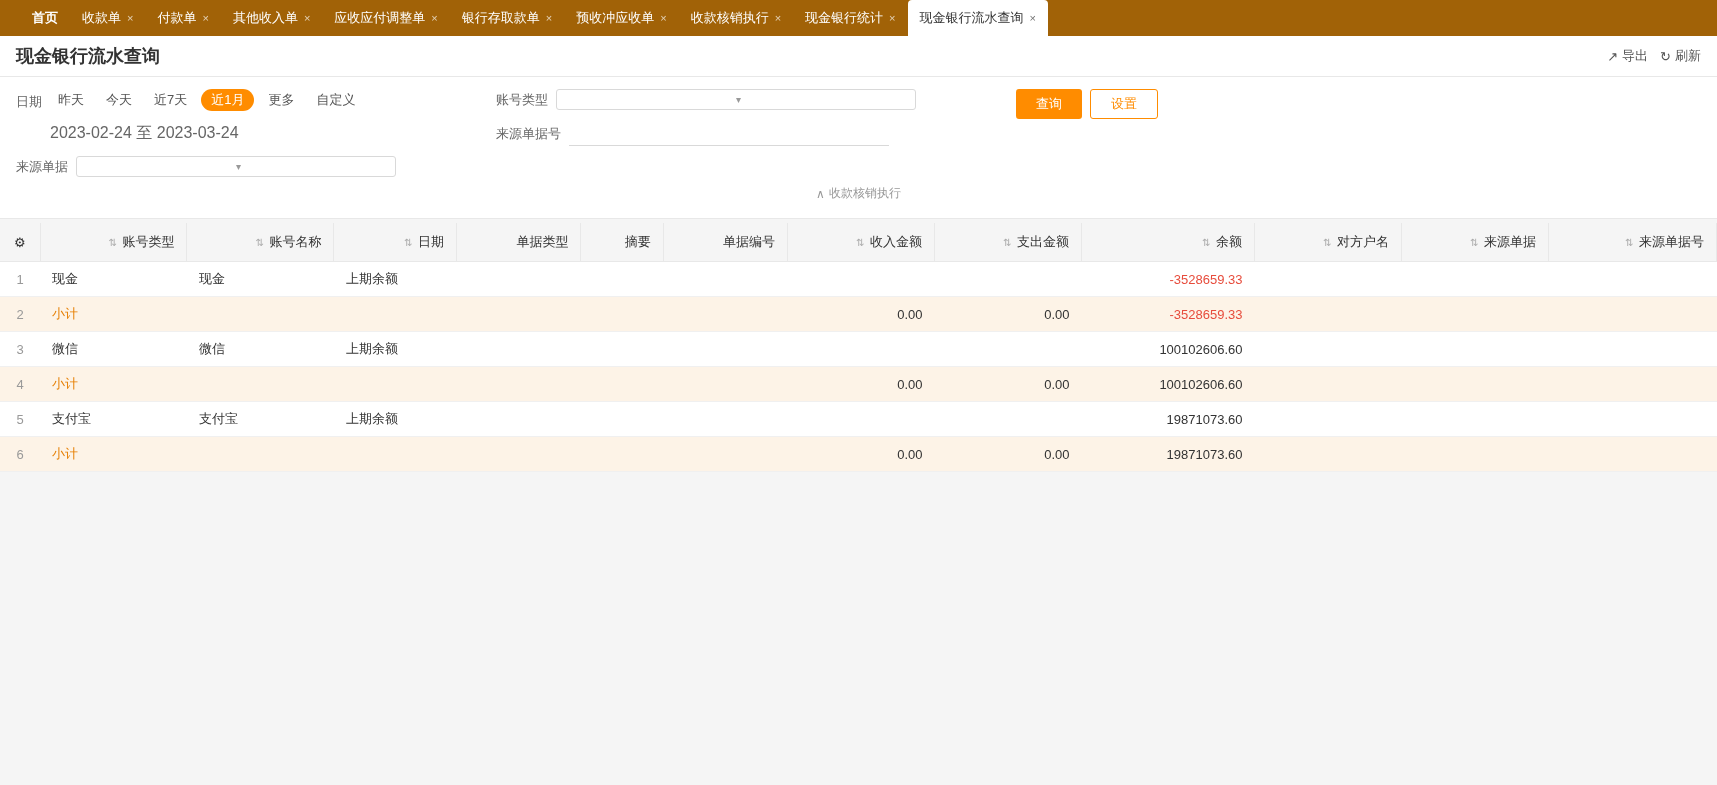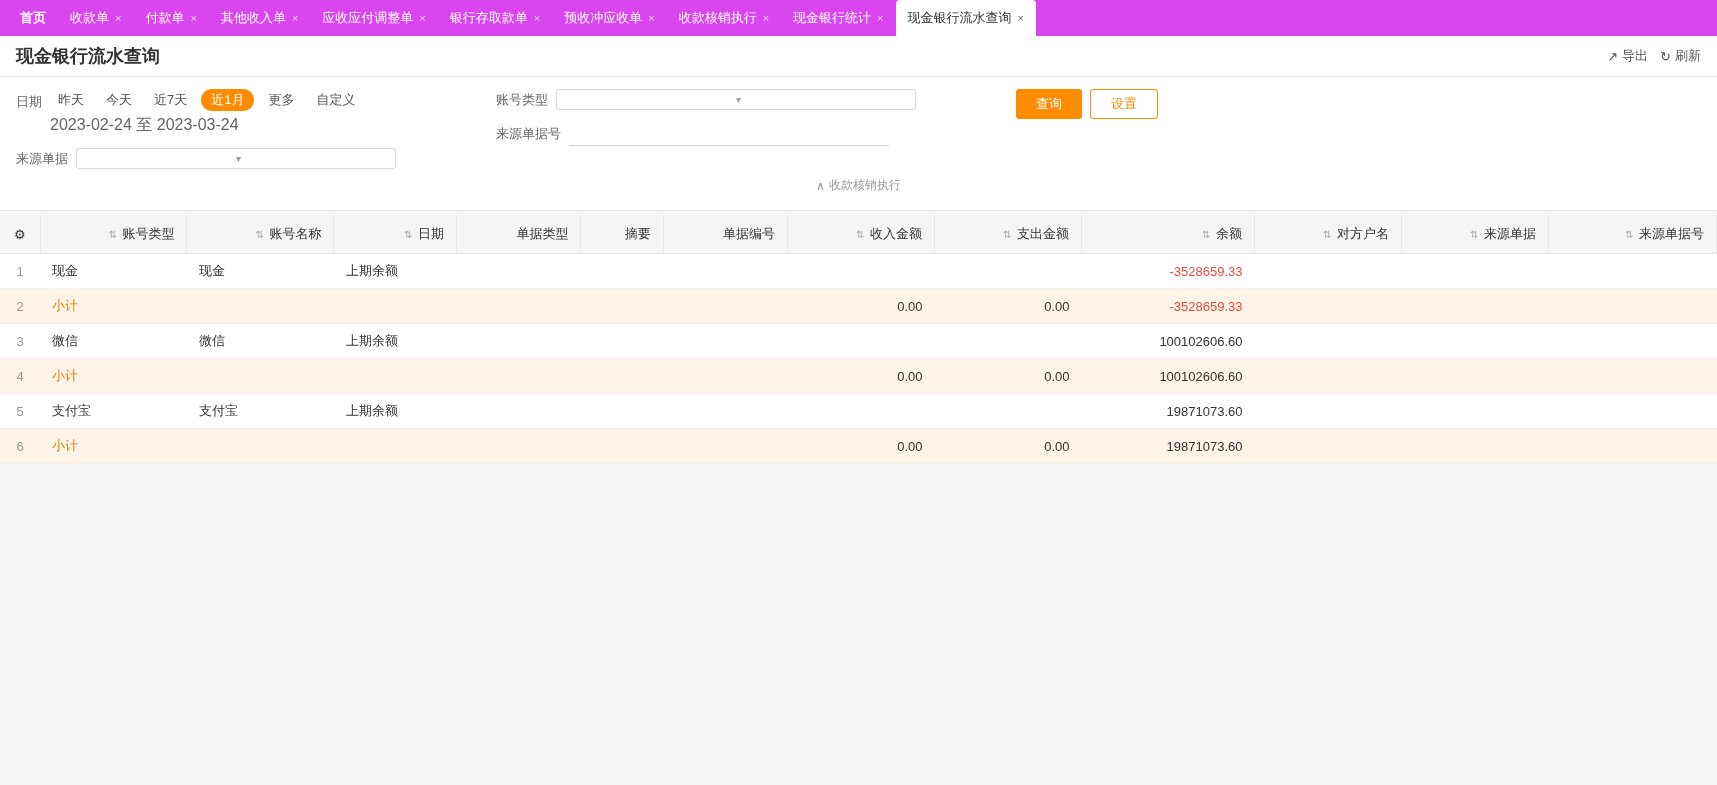--- a/index.html
+++ b/index.html
@@ -2,23 +2,23 @@
 <html><head>
   <meta charset="utf-8">
   <style>
     * { box-sizing: border-box; margin: 0; padding: 0; }
     body { font-family: 'Microsoft YaHei', Arial, sans-serif; font-size: 13px; background: #f5f5f5; color: #333; }
 
     
     .top-nav {
       display: flex;
       align-items: center;
-      background: #d946ef;
+      background: #a16207;
       height: 36px;
-      padding: 0 8px;
+      padding: 0 20px;
       overflow: hidden;
     }
     .nav-item {
       display: flex;
       align-items: center;
       padding: 0 12px;
       height: 36px;
       color: #fff;
       font-size: 13px;
       cursor: pointer;
@@ -265,21 +265,21 @@
   </div>
 </div>
 
 <div class="filter-area">
   <div style="display:flex; gap:40px; align-items:flex-start;">
 
     <div style="display:flex; flex-direction:column; gap:12px; flex:0 0 auto;">
 
       <div style="display:flex; align-items:flex-start; gap:8px;">
         <span class="filter-label" style="margin-top:4px;">日期</span>
-        <div style="display:flex; flex-direction:column; gap:2px;">
+        <div style="display:flex; flex-direction:column; gap:10px;">
           <div class="date-shortcuts">
             <button class="date-btn">昨天</button>
             <button class="date-btn">今天</button>
             <button class="date-btn">近7天</button>
             <button class="date-btn active">近1月</button>
             <button class="date-btn">更多</button>
             <button class="date-btn">自定义</button>
           </div>
           <div class="date-range">2023-02-24 至 2023-03-24</div>
         </div>

